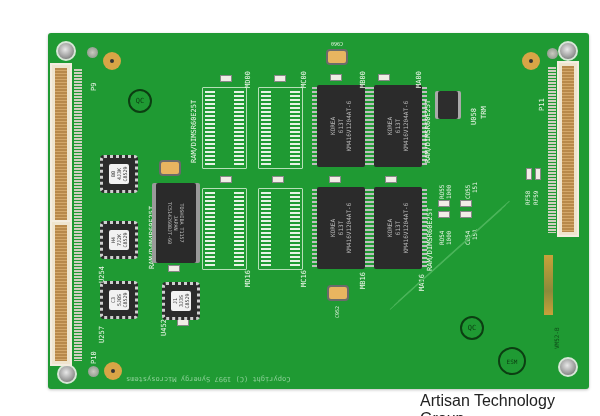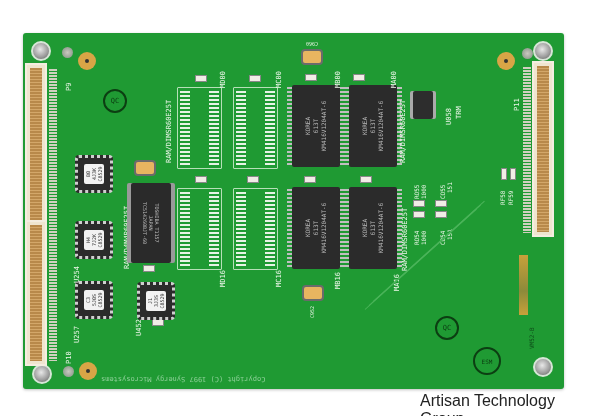--- a/index.html
+++ b/index.html
@@ -1,17 +1,17 @@
 <!DOCTYPE html>
 <html><head>
 <meta charset="utf-8">
 <style>
 *{box-sizing:border-box;margin:0;padding:0}
 body{width:600px;height:416px;background:#fff;position:relative;overflow:hidden;font-family:"DejaVu Sans Mono",monospace}
-.board{position:absolute;left:23px;top:33px;width:541px;height:356px;background:#1f9a33;border-radius:3px;box-shadow:0 1px 3px rgba(0,0,0,.25)}
+.board{position:absolute;left:48px;top:33px;width:541px;height:356px;background:#1f9a33;border-radius:3px;box-shadow:0 1px 3px rgba(0,0,0,.25)}
 .abs{position:absolute}
 .hole{position:absolute;width:20px;height:20px;border-radius:50%;background:radial-gradient(circle at 45% 40%,#e8e8e8,#9a9a9a 60%,#555);border:2px solid #d7e6d7}
 .via{position:absolute;width:11px;height:11px;border-radius:50%;background:radial-gradient(circle,#c9c9c0,#7f8f7f)}
 .pad{position:absolute;width:18px;height:18px;border-radius:50%;background:#d8a546;}
 .pad::after{content:"";position:absolute;left:7px;top:7px;width:4px;height:4px;border-radius:50%;background:#333}
 .conn{position:absolute;width:22px;background:#efe5cf;border:2px solid #f4ede0;}
 .conn::before{content:"";position:absolute;left:3px;top:3px;right:3px;bottom:3px;background:repeating-linear-gradient(to bottom,#b8894a 0 2px,#d3a769 2px 3px)}
 .pins{position:absolute;width:8px;background:repeating-linear-gradient(to bottom,#d0d0c0 0 2px,#1f9a33 2px 3px)}
 .tsop{position:absolute;width:48px;height:82px;background:#2b2b2b;border-radius:2px}
 .tsop::before,.tsop::after{content:"";position:absolute;top:2px;bottom:2px;width:5px;background:repeating-linear-gradient(to bottom,#bfbfbf 0 2px,transparent 2px 4px)}

